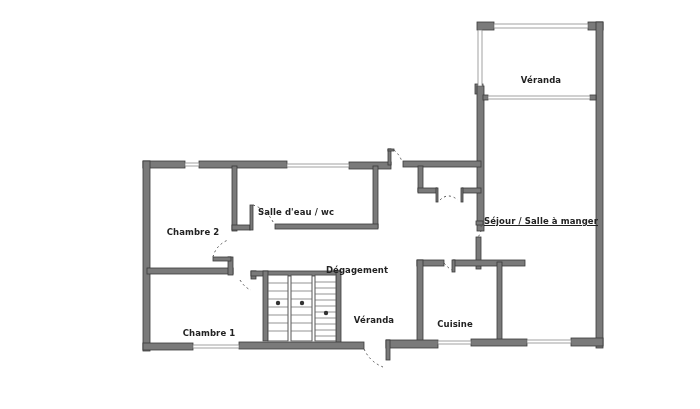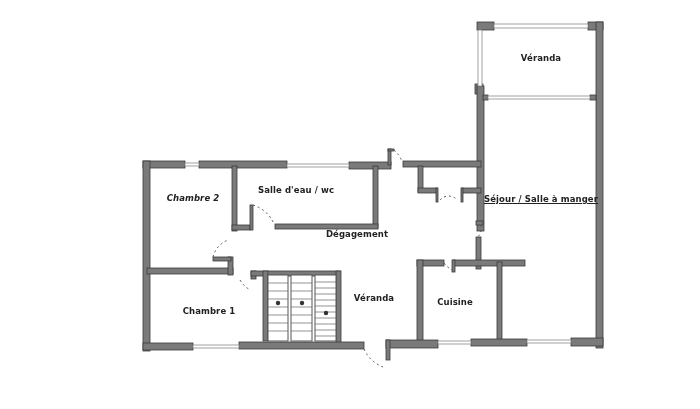--- a/index.html
+++ b/index.html
@@ -4,21 +4,21 @@
   <style>
     html, body { margin: 0; padding: 0; background: #ffffff; }
     body { width: 700px; height: 409px; overflow: hidden; position: relative; font-family: "DejaVu Sans", sans-serif; }
     #plan { position: absolute; left: 0; top: 0; width: 700px; height: 409px; }
     .wall { fill: #7a7a7a; stroke: #3a3a3a; stroke-width: 0.8; }
     .window { fill: #ffffff; stroke: #8a8a8a; stroke-width: 0.8; }
     .door-arc { fill: none; stroke: #555; stroke-width: 1; stroke-dasharray: 2 3; }
     .stair-bg { fill: #ffffff; stroke: #555; stroke-width: 1; }
     .stair-step { stroke: #666; stroke-width: 0.7; }
     .stair-dot { fill: #333; }
-    .room-label { position: absolute; font-size: 8.5px; font-weight: bold; color: #222; white-space: nowrap; transform: translate(-50%, -50%); letter-spacing: 0.1px; }
+    .room-label { position: absolute; font-size: 8.5px; font-weight: bold; color: #222; white-space: nowrap; transform: translate(-50%, -50%); letter-spacing: 0.1px; margin-top: 22px; }
   </style>
 </head>
 <body>
 
 <svg id="plan" viewBox="0 0 700 409" xmlns="http://www.w3.org/2000/svg">
 
   <g>
 
     <rect class="wall" x="477" y="22" width="17" height="8"></rect>
     <rect class="wall" x="588" y="22" width="15" height="8"></rect>
@@ -133,19 +133,19 @@
       <line class="stair-step" x1="315" y1="330" x2="336" y2="330"></line>
       <line class="stair-step" x1="315" y1="336" x2="336" y2="336"></line>
     </g>
     <circle class="stair-dot" cx="278" cy="303" r="2.2"></circle>
     <circle class="stair-dot" cx="302" cy="303" r="2.2"></circle>
     <circle class="stair-dot" cx="326" cy="313" r="2.2"></circle>
   </g>
 </svg>
 
 <div class="room-label" style="left:541px; top:58px;">Véranda</div>
-<div class="room-label" style="left:193px; top:198px;font-style:italic;">Chambre 2</div>
+<div class="room-label" style="left:193px; top:210px;">Chambre 2</div>
 <div class="room-label" style="left:296px; top:190px;">Salle d'eau / wc</div>
-<div class="room-label" style="left:357px; top:234px;">Dégagement</div>
+<div class="room-label" style="left:357px; top:248px;">Dégagement</div>
 <div class="room-label" style="left:541px; top:199px;text-decoration:underline;">Séjour / Salle à manger</div>
 <div class="room-label" style="left:209px; top:311px;text-align:center;">Chambre 1</div>
 <div class="room-label" style="left:374px; top:298px;">Véranda</div>
 <div class="room-label" style="left:455px; top:302px;text-align:center;">Cuisine</div>
 
 </body></html>

